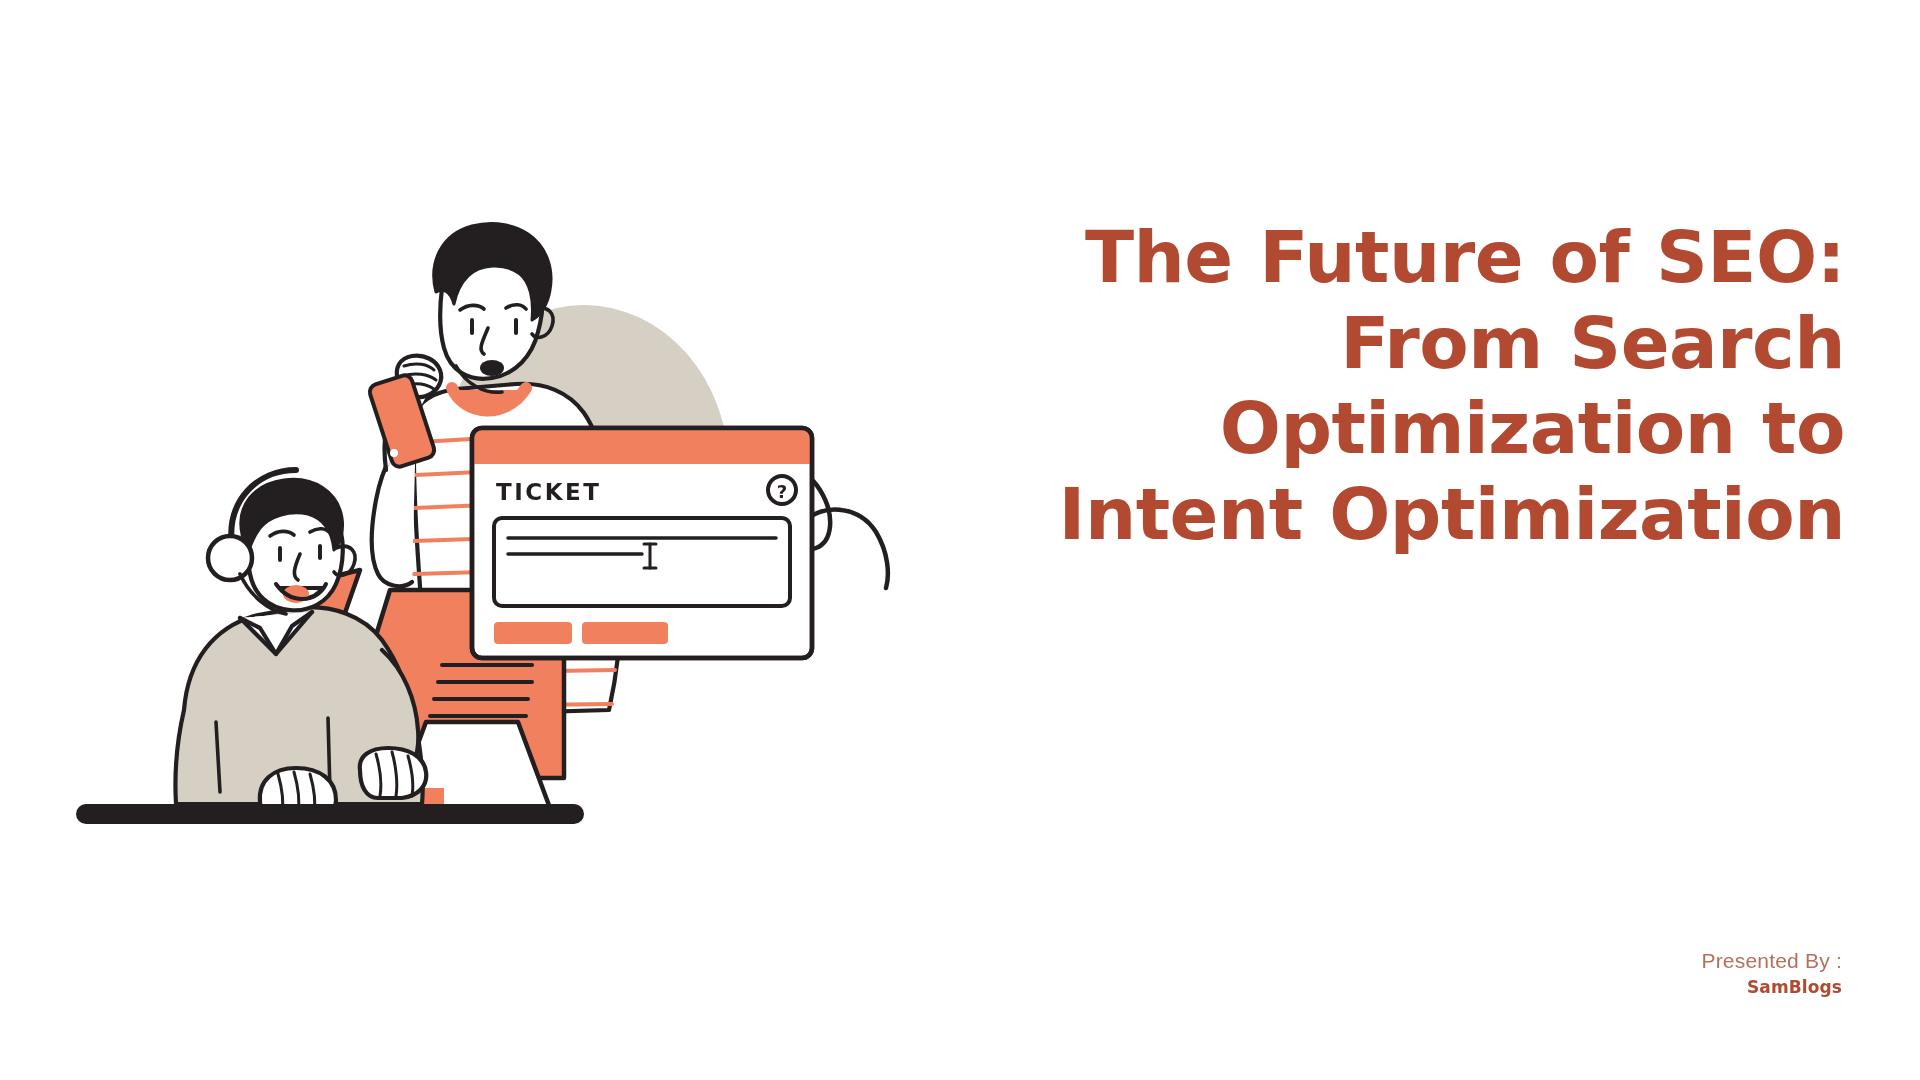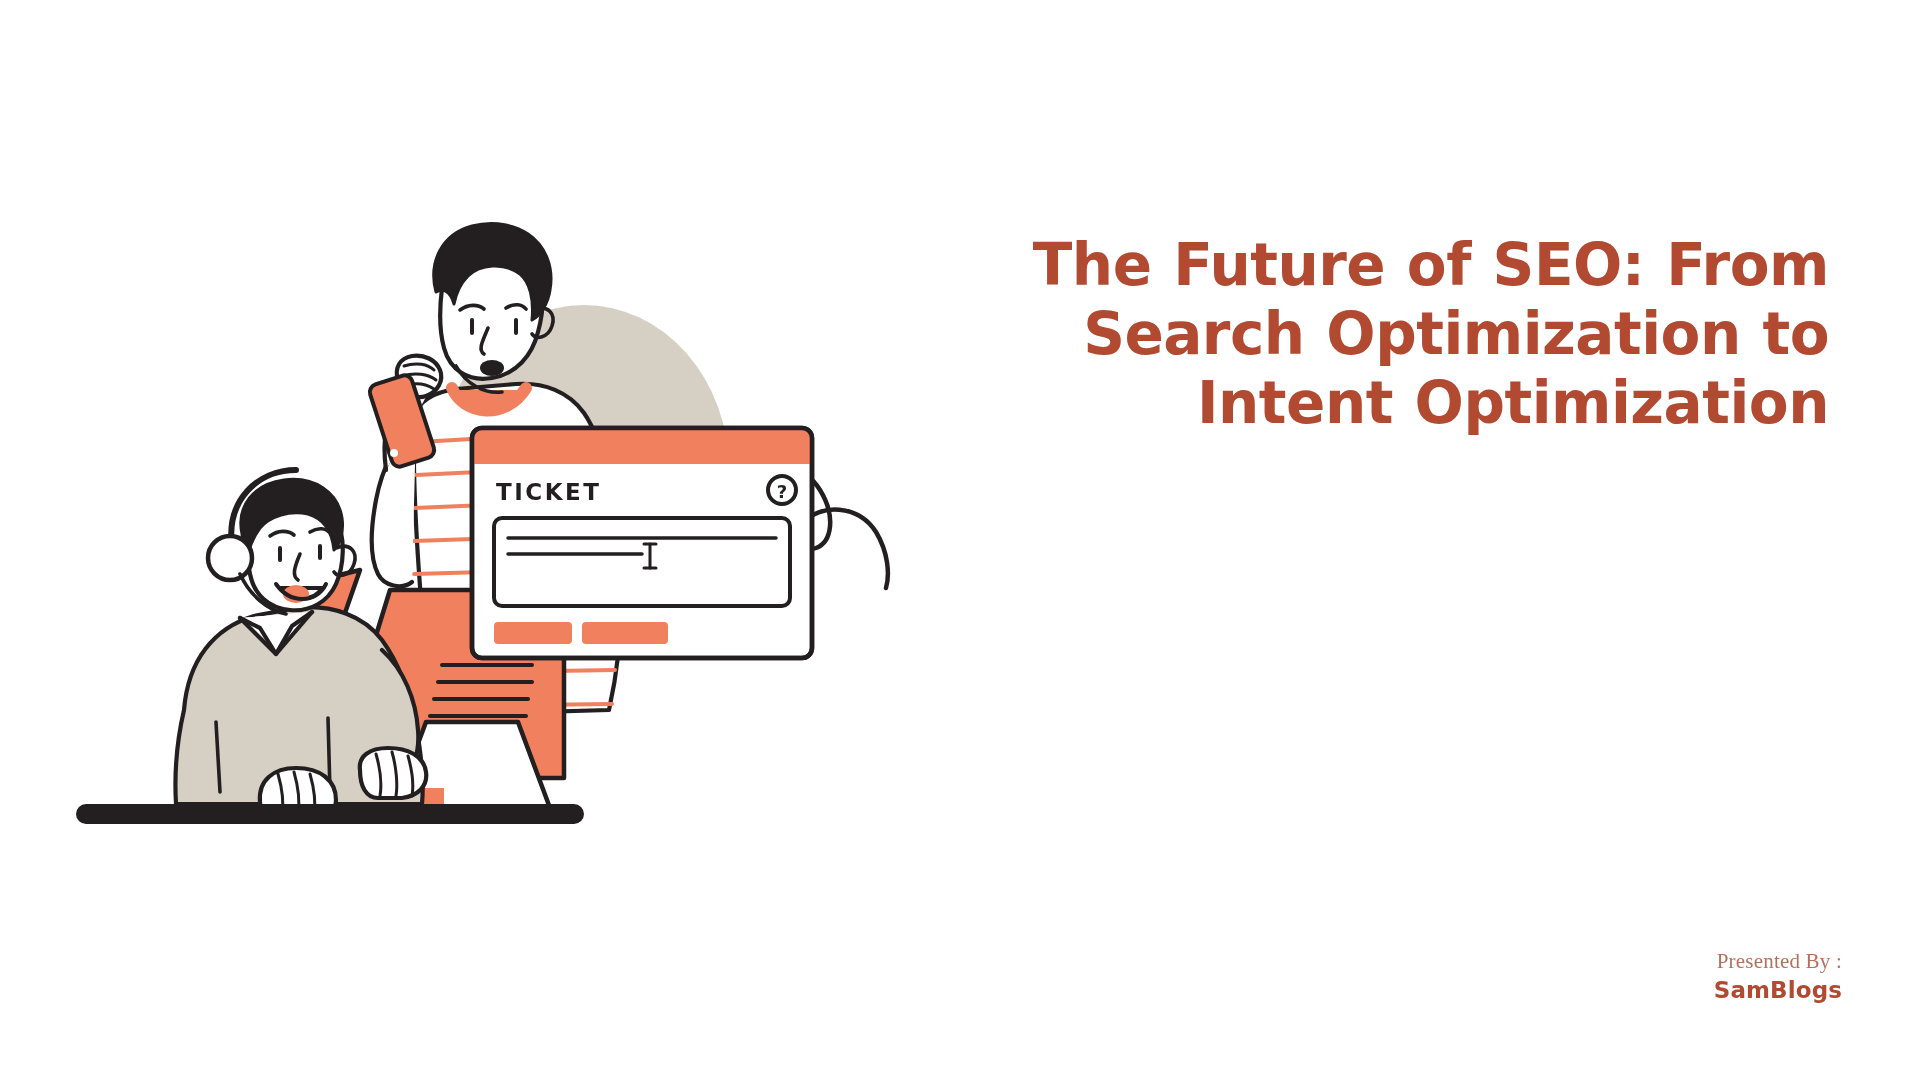--- a/index.html
+++ b/index.html
@@ -37,51 +37,51 @@
 
   
   #title-block {
     position: absolute;
     right: 75px;
     top: 215px;
     width: 860px;
     text-align: right;
   }
   #slide-title {
-    margin: 16px;
+    margin: 0;
     font-family: "DejaVu Sans", sans-serif;
     font-weight: bold;
-    font-size: 58px;
+    font-size: 72px;
     line-height: 1.19;
     letter-spacing: -0.5px;
     color: #B14A31;
     text-align: right;
     word-spacing: 2px;
   }
 
   
   #presenter-block {
     position: absolute;
     right: 78px;
     top: 948px;
     text-align: right;
   }
   #presented-by-label {
     display: block;
-    font-family: Liberation Serif, serif;
+    font-family: Liberation Sans, sans-serif;
     font-size: 21px;
     font-weight: normal;
     color: #B5705C;
     letter-spacing: 0.2px;
     line-height: 1.25;
   }
   #presenter-name {
     display: block;
     font-family: "DejaVu Sans", sans-serif;
-    font-size: 23px;
+    font-size: 17px;
     font-weight: bold;
     color: #B14A31;
     letter-spacing: 0.1px;
     line-height: 1.3;
     margin-top: 2px;
   }
 </style>
 </head>
 <body>
 

